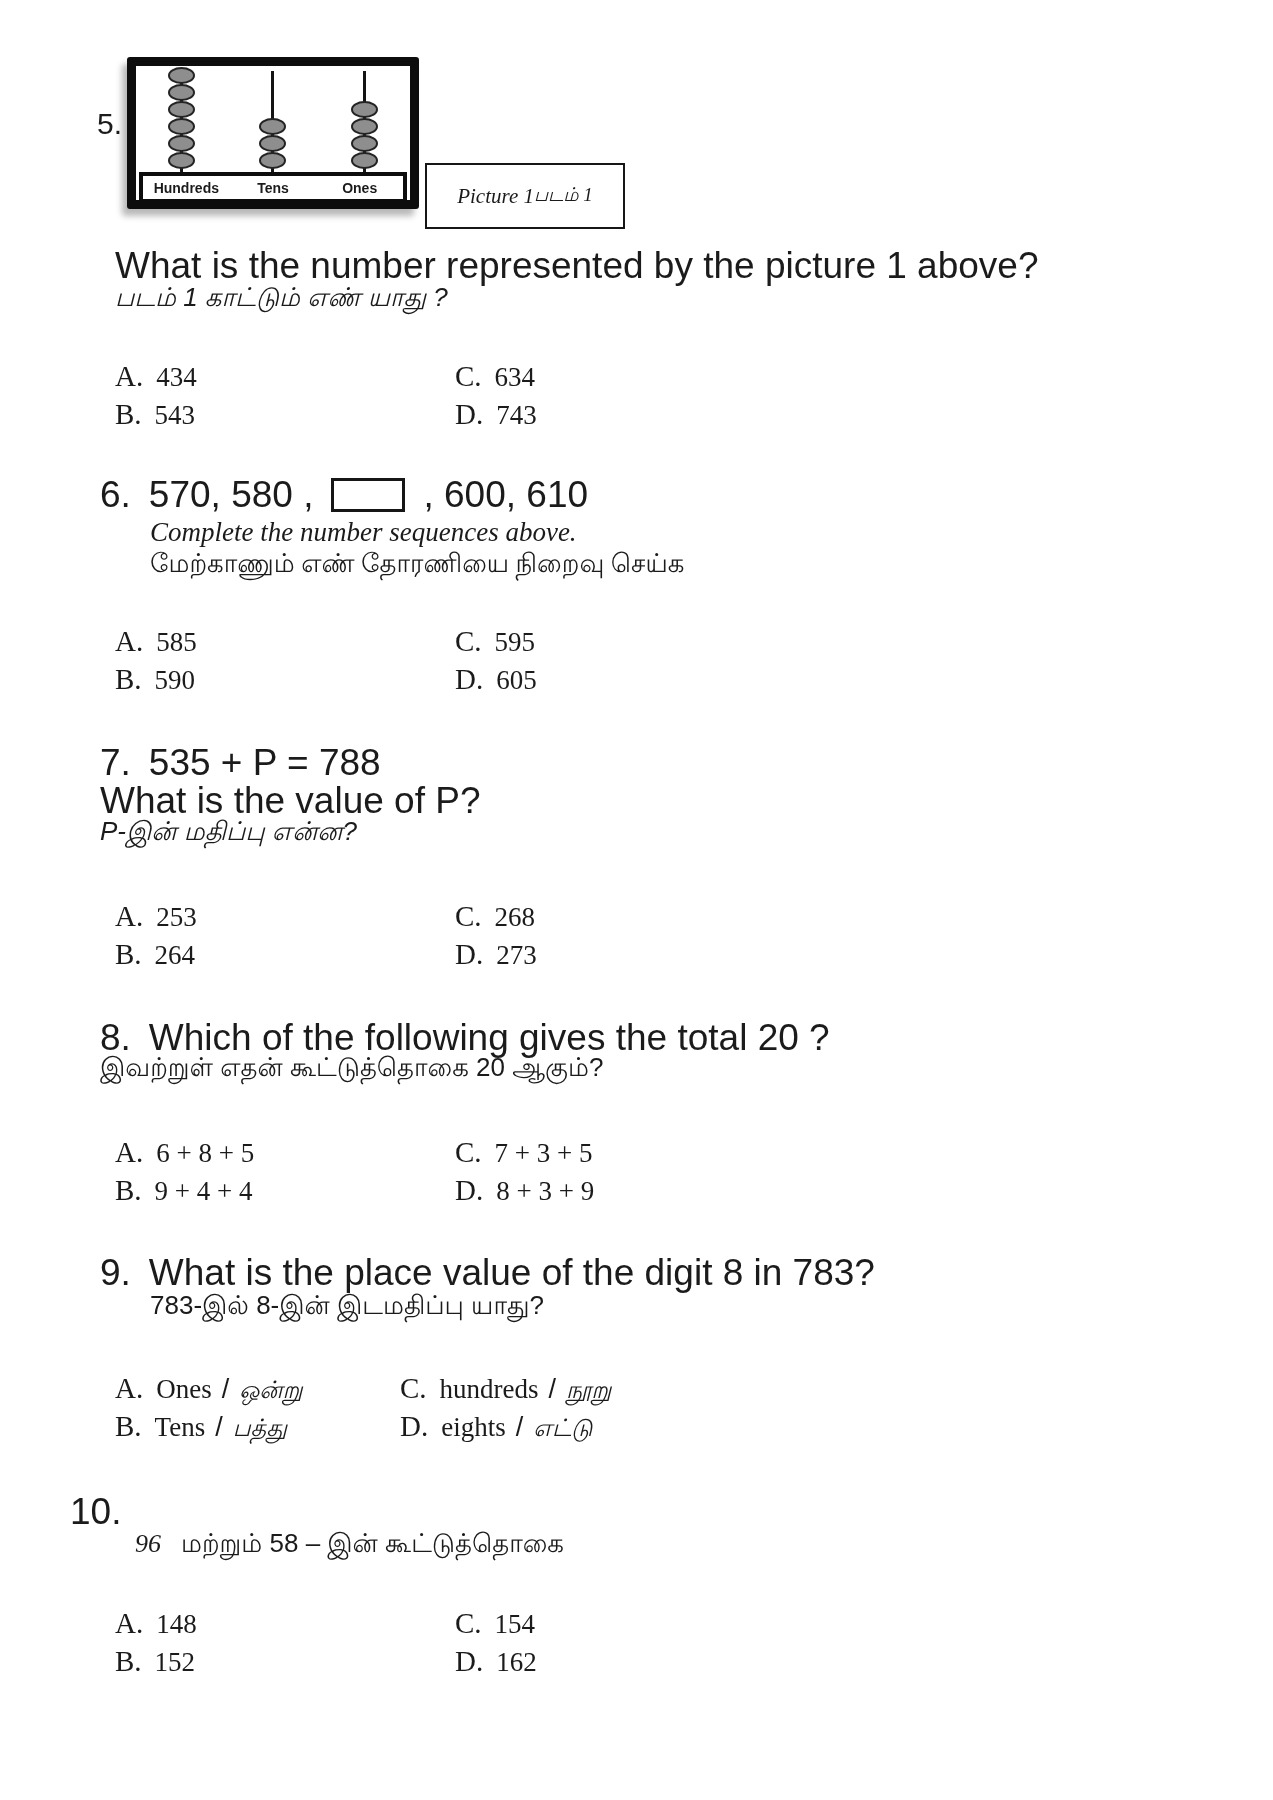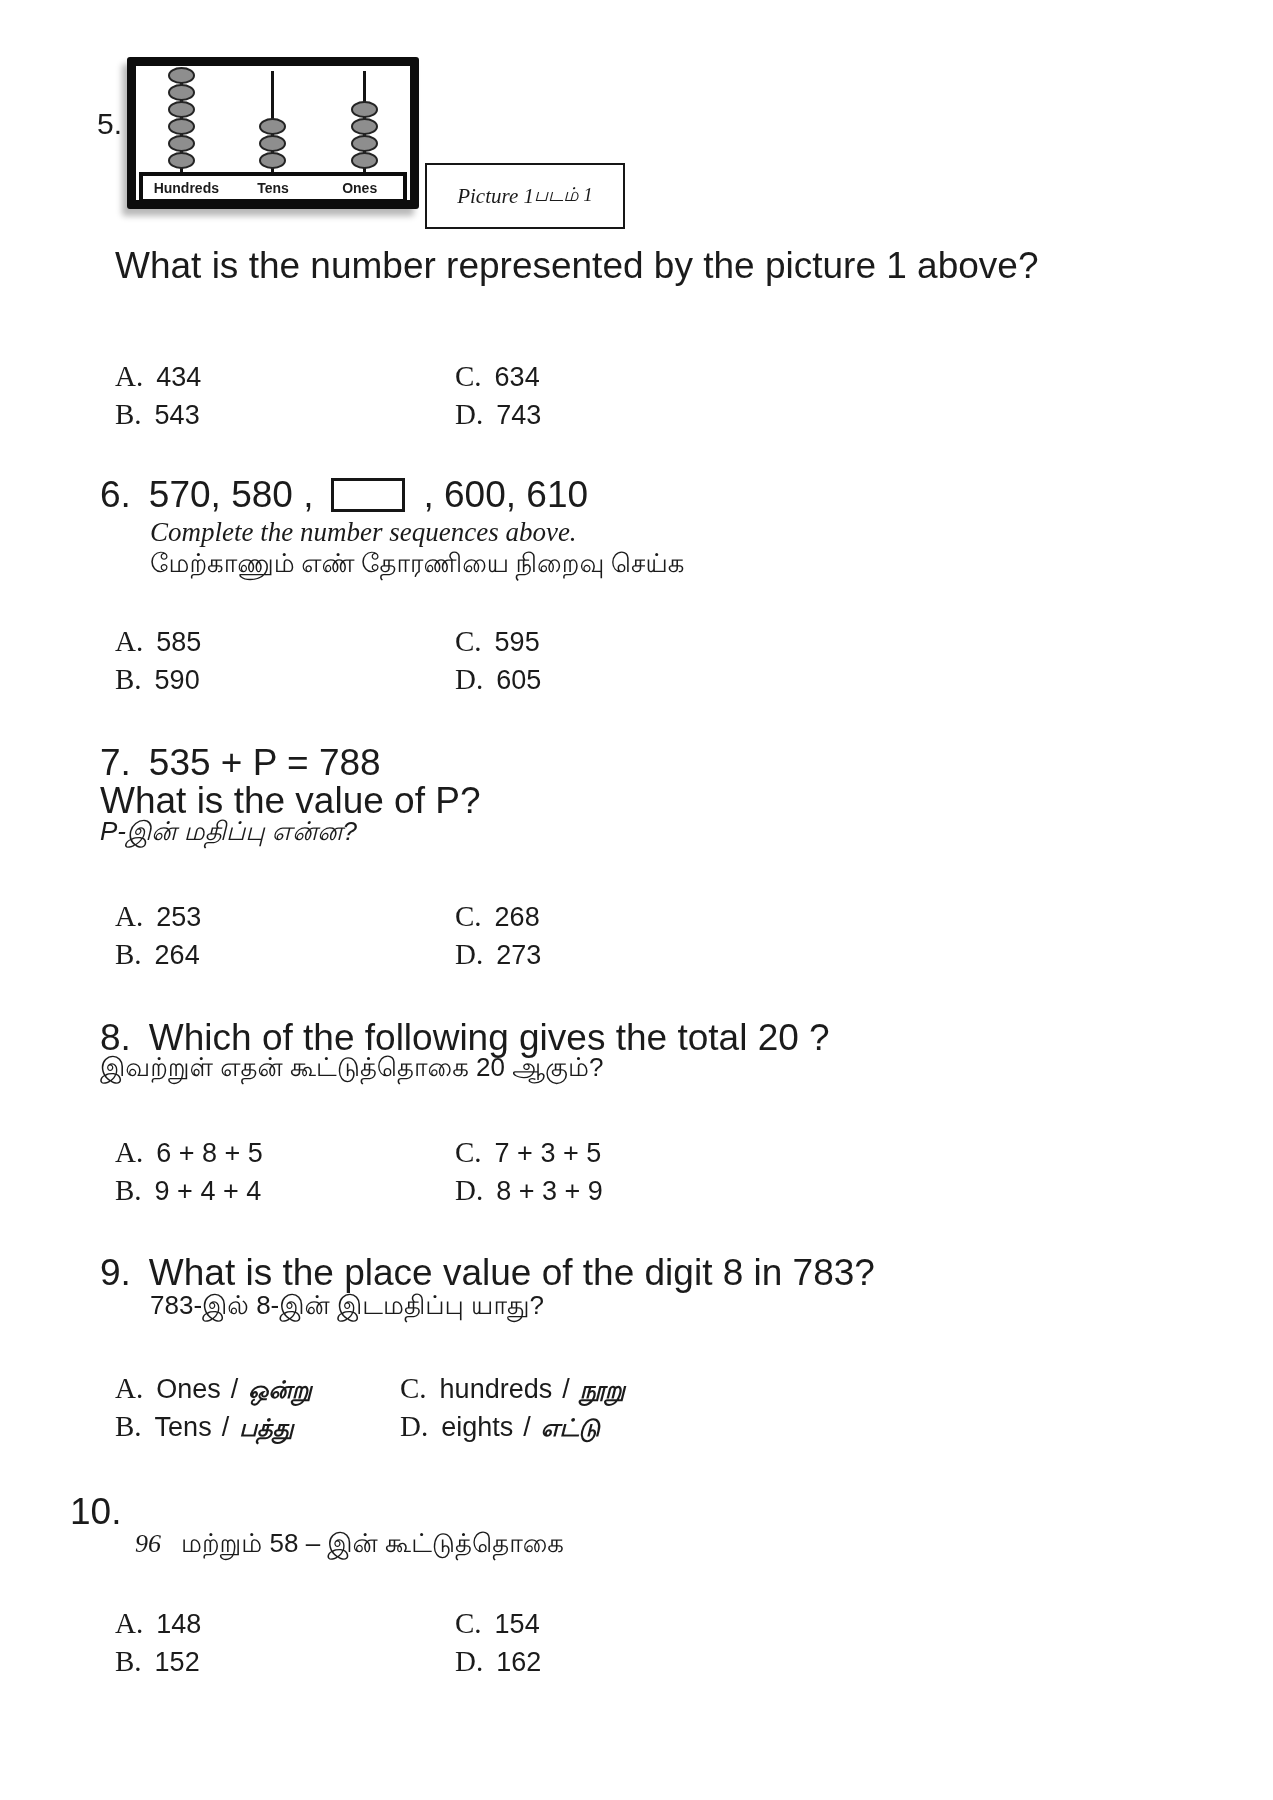--- a/index.html
+++ b/index.html
@@ -28,22 +28,22 @@
   .picbox .l1{font-size:21px;}
   .picbox .l2{font-size:19px;}
 
   .seqbox{display:inline-block;width:74px;height:34px;border:3px solid #161616;box-sizing:border-box;background:#fff;align-self:center;}
 
   
   .options{display:grid;grid-template-columns:340px auto;font-size:27px;}
   .options.narrow{grid-template-columns:285px auto;}
   .opt{display:flex;align-items:baseline;height:38px;line-height:38px;white-space:nowrap;}
   .opt .letter{font-family:"Liberation Serif","DejaVu Serif",serif;font-size:29px;margin-right:13px;}
-  .opt .val{font-family:Liberation Sans, sans-serif;font-size:27px;}
-  .opt .vt{font-family:"Liberation Sans","DejaVu Sans",sans-serif;font-size:24px;font-style:italic;margin-left:10px;font-weight:bold;}
+  .opt .val{font-family:Liberation Serif, serif;font-size:27px;}
+  .opt .vt{font-family:"Liberation Sans","DejaVu Sans",sans-serif;font-size:24px;font-style:italic;margin-left:10px;}
   .opt .sl{margin-left:10px;font-size:27px;}
 </style>
 </head>
 <body>
 
 <div class="page sans">
 
   <div class="abs qline" style="left:97px;top:105px;font-size:30px;">5.</div>
 
   <div class="abs abacus">
@@ -83,20 +83,21 @@
       <span>Ones</span>
     </div>
   </div>
 
   <div class="abs picbox serif it">
     <div class="l1">Picture 1</div>
     <div class="l2">படம் 1</div>
   </div>
 
   <div class="abs qline" style="left:115px;top:243px;">What is the number represented by the picture 1 above?</div>
+  <div class="abs qline ta it" style="left:115px;top:281px;">படம் 1 காட்டும் எண் யாது ?</div>
 
   <div class="abs options" style="left:115px;top:357px;">
     <div class="opt">
         <span class="letter">A.</span>
         <span class="val">434</span>
       </div>
     <div class="opt">
         <span class="letter">C.</span>
         <span class="val">634</span>
       </div>

